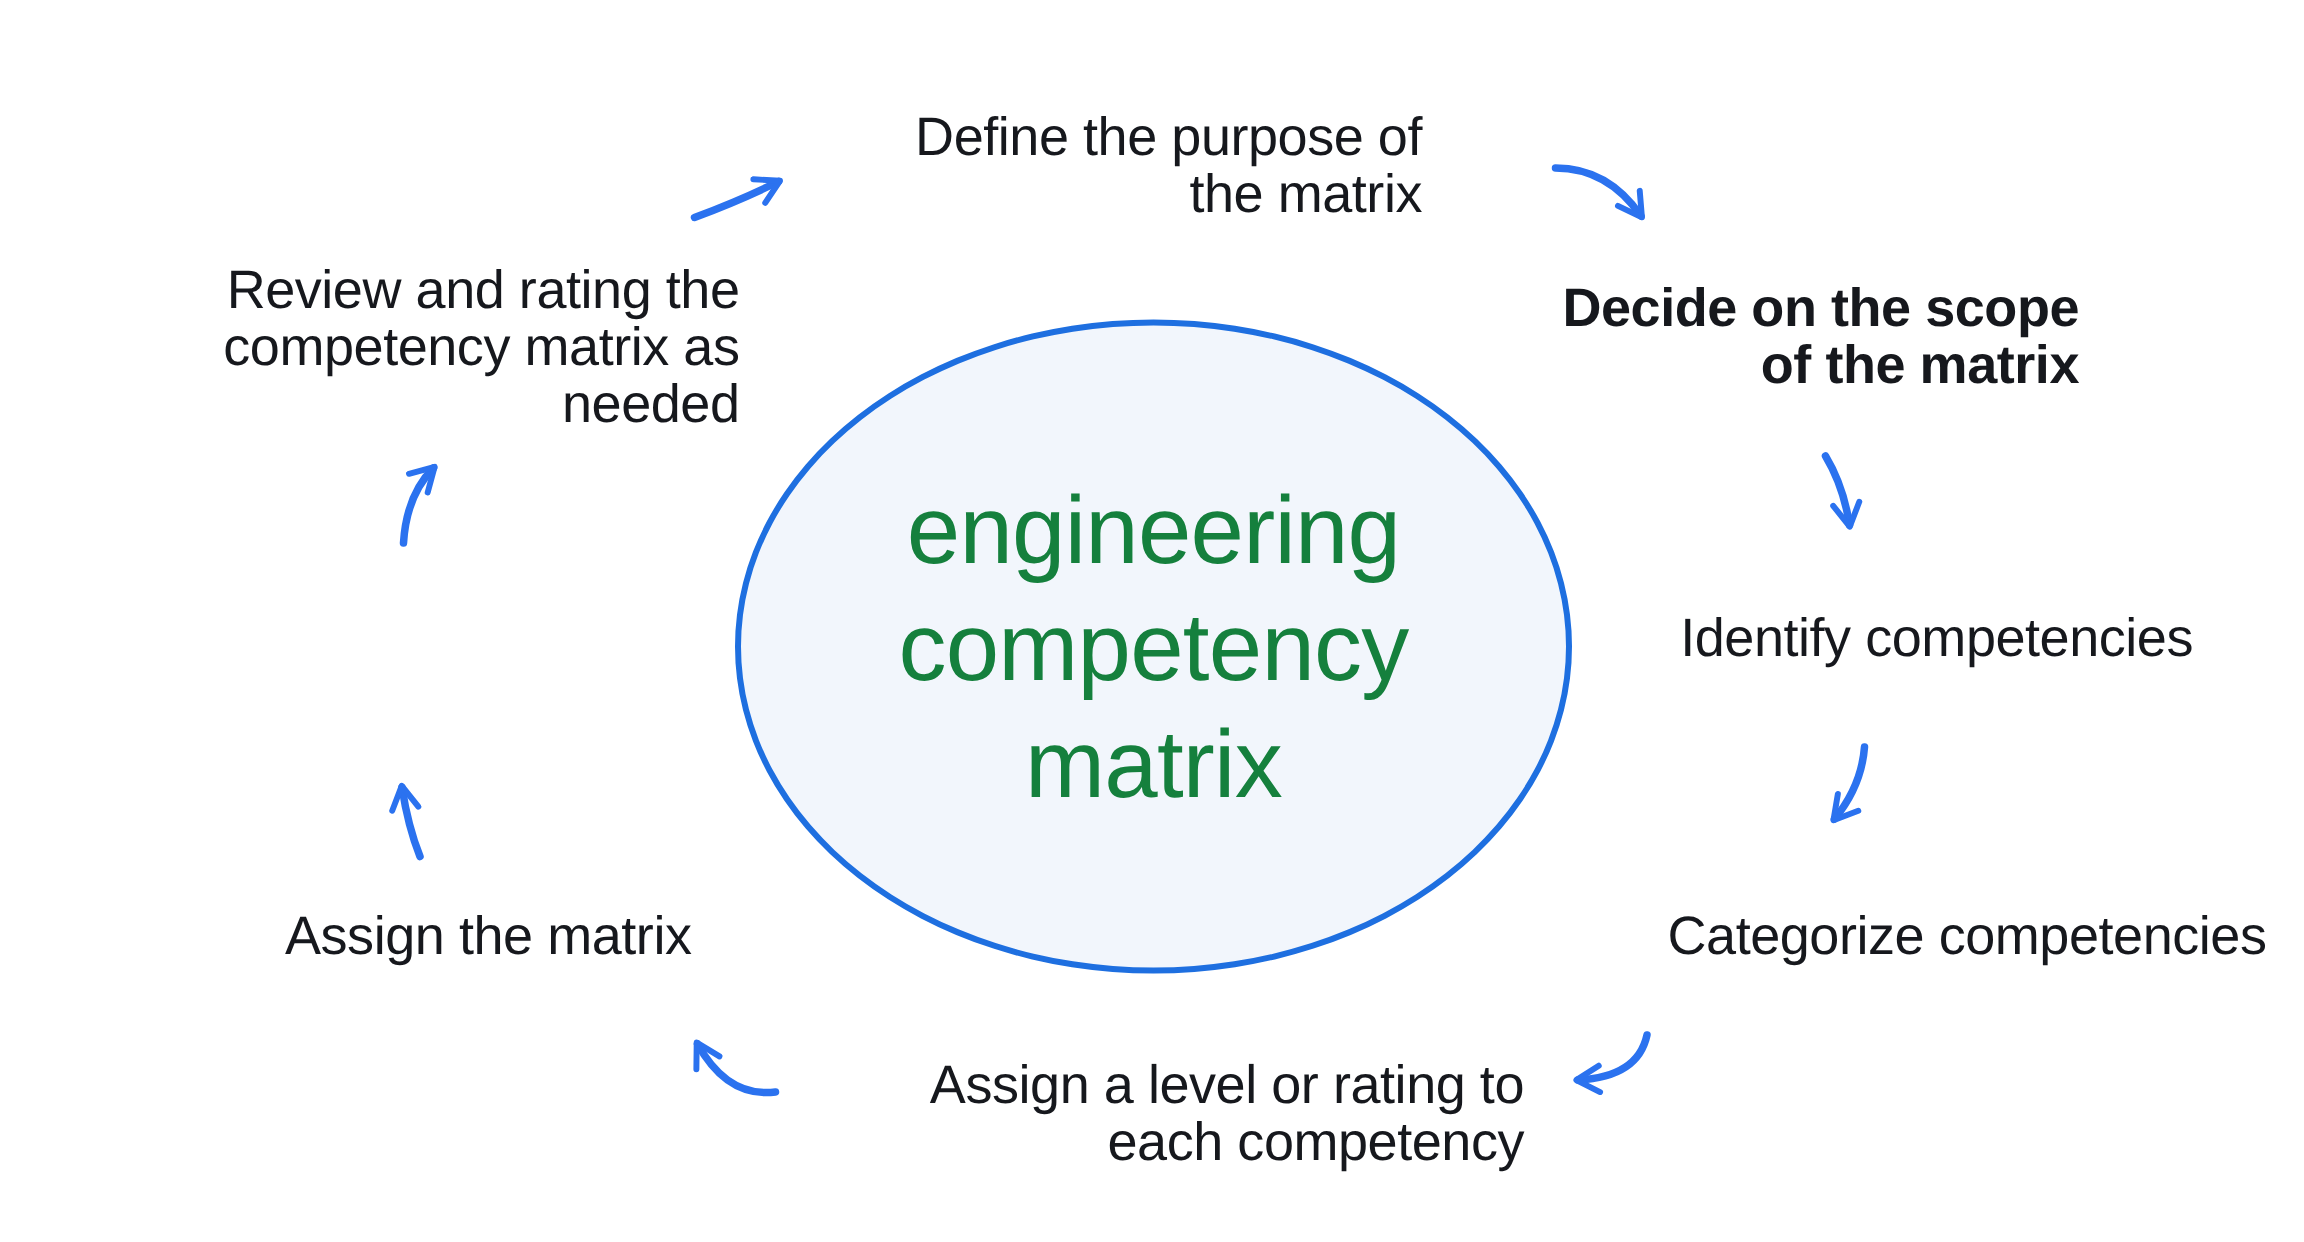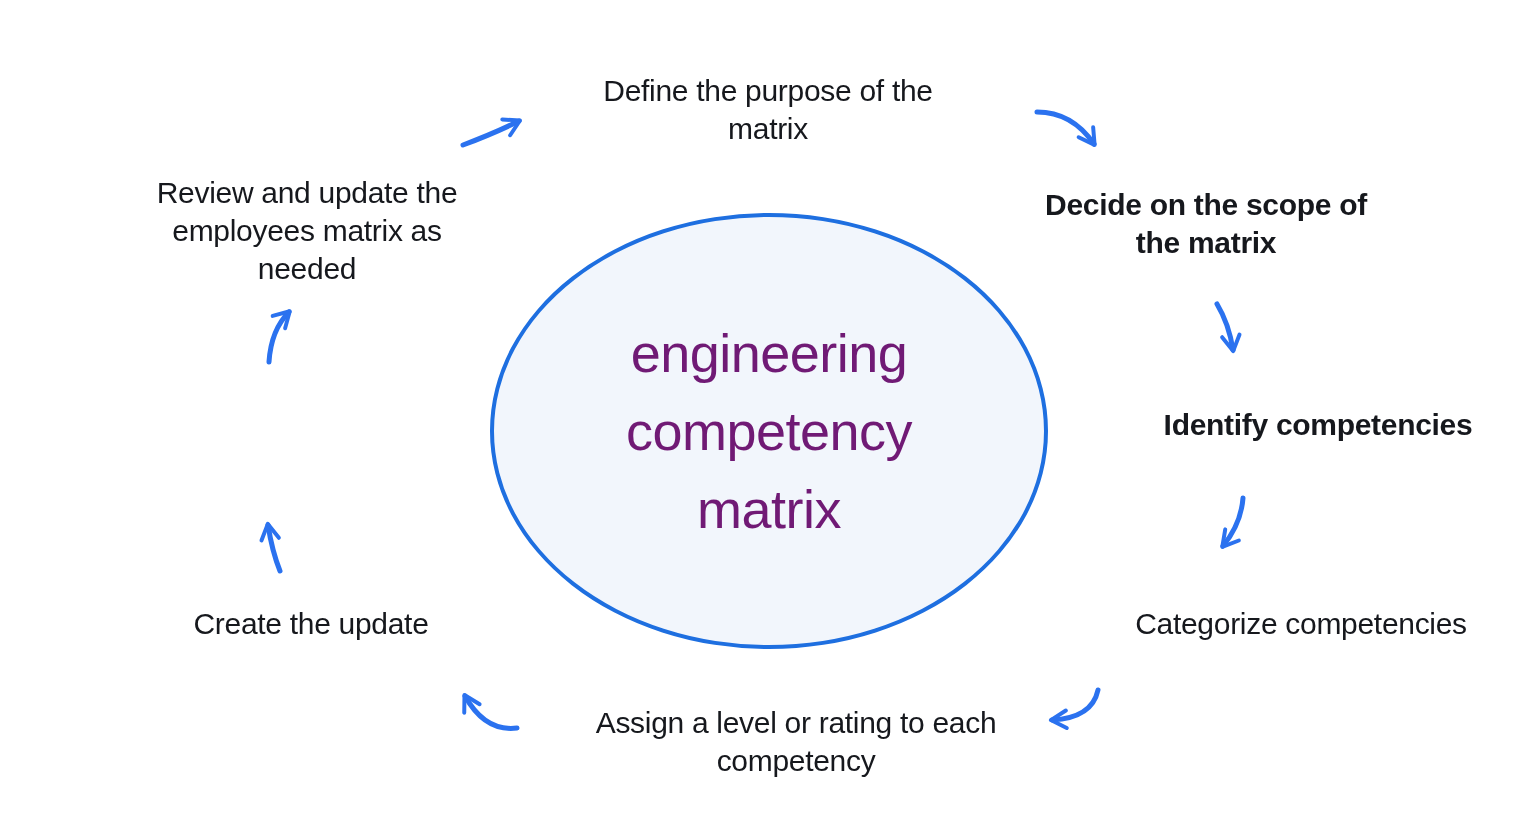--- a/index.html
+++ b/index.html
@@ -10,22 +10,22 @@
   .canvas {
     position: relative;
     width: 1536px;
     height: 828px;
     background: #ffffff;
     font-family: "Liberation Sans", sans-serif;
     overflow: hidden;
   }
   .step-label {
     position: absolute;
-    text-align: center;
-    font-size: 30px;
+    text-align: right;
+    font-size: 36px;
     line-height: 38px;
     font-weight: 500;
     letter-spacing: -0.3px;
     color: #16181d;
   }
   .center-ellipse {
     position: absolute;
     left: 490px;
     top: 213px;
     width: 558px;
@@ -34,40 +34,40 @@
     background: #f2f6fc;
     border: 4px solid #1e6fe0;
     border-radius: 50%;
     display: flex;
     align-items: center;
     justify-content: center;
   }
   .center-label {
     max-width: 370px;
     text-align: center;
-    font-size: 54px;
+    font-size: 64px;
     line-height: 78px;
     font-weight: 500;
     letter-spacing: -0.5px;
-    color: #701a75;
+    color: #15803d;
   }
   .arrow {
     position: absolute;
     overflow: visible;
   }
   .arrow path.stroke {
     fill: none;
     stroke: #2b72ef;
     stroke-width: 5;
     stroke-linecap: round;
   }
   
   #step-define     { left: 588px;  top: 72px;  width: 360px; }
   #step-decide     { left: 1026px; top: 186px; width: 360px; font-weight: bold; }
-  #step-identify   { left: 1108px; top: 406px; width: 420px; font-weight: bold; }
+  #step-identify   { left: 1042px; top: 406px; width: 420px; }
   #step-categorize { left: 1091px; top: 605px; width: 420px; }
   #step-assign     { left: 576px;  top: 704px; width: 440px; }
   #step-create     { left: 161px;  top: 605px; width: 300px; }
   #step-train      { left: 78px;   top: 373px; width: 334px; }
   #step-review     { left: 121px;  top: 174px; width: 372px; }
   
   #arrow-review-to-define      { left: 455px;  top: 105px; }
   #arrow-define-to-decide      { left: 1030px; top: 100px; }
   #arrow-decide-to-identify    { left: 1205px; top: 296px; }
   #arrow-identify-to-categorize{ left: 1205px; top: 490px; }
@@ -91,22 +91,22 @@
 
   <div class="center-ellipse">
     <div class="center-label">engineering competency matrix</div>
   </div>
 
   <div class="step-label" id="step-define">Define the purpose of the matrix</div>
   <div class="step-label" id="step-decide">Decide on the scope of the matrix</div>
   <div class="step-label" id="step-identify">Identify competencies</div>
   <div class="step-label" id="step-categorize">Categorize competencies</div>
   <div class="step-label" id="step-assign">Assign a level or rating to each competency</div>
-  <div class="step-label" id="step-create">Create the update</div>
-  <div class="step-label" id="step-review">Review and update the employees matrix as needed</div>
+  <div class="step-label" id="step-create">Assign the matrix</div>
+  <div class="step-label" id="step-review">Review and rating the competency matrix as needed</div>
 
   <svg class="arrow" id="arrow-review-to-define" width="75" height="48" viewBox="0 0 75 48">
     <path class="stroke" d="M 8,40 Q 40,28 64,16" marker-end="url(#ah)"></path>
   </svg>
 
   <svg class="arrow" id="arrow-define-to-decide" width="75" height="55" viewBox="0 0 75 55">
     <path class="stroke" d="M 7,12 Q 42,12 64,44" marker-end="url(#ah)"></path>
   </svg>
 
   <svg class="arrow" id="arrow-decide-to-identify" width="50" height="66" viewBox="0 0 50 66">

